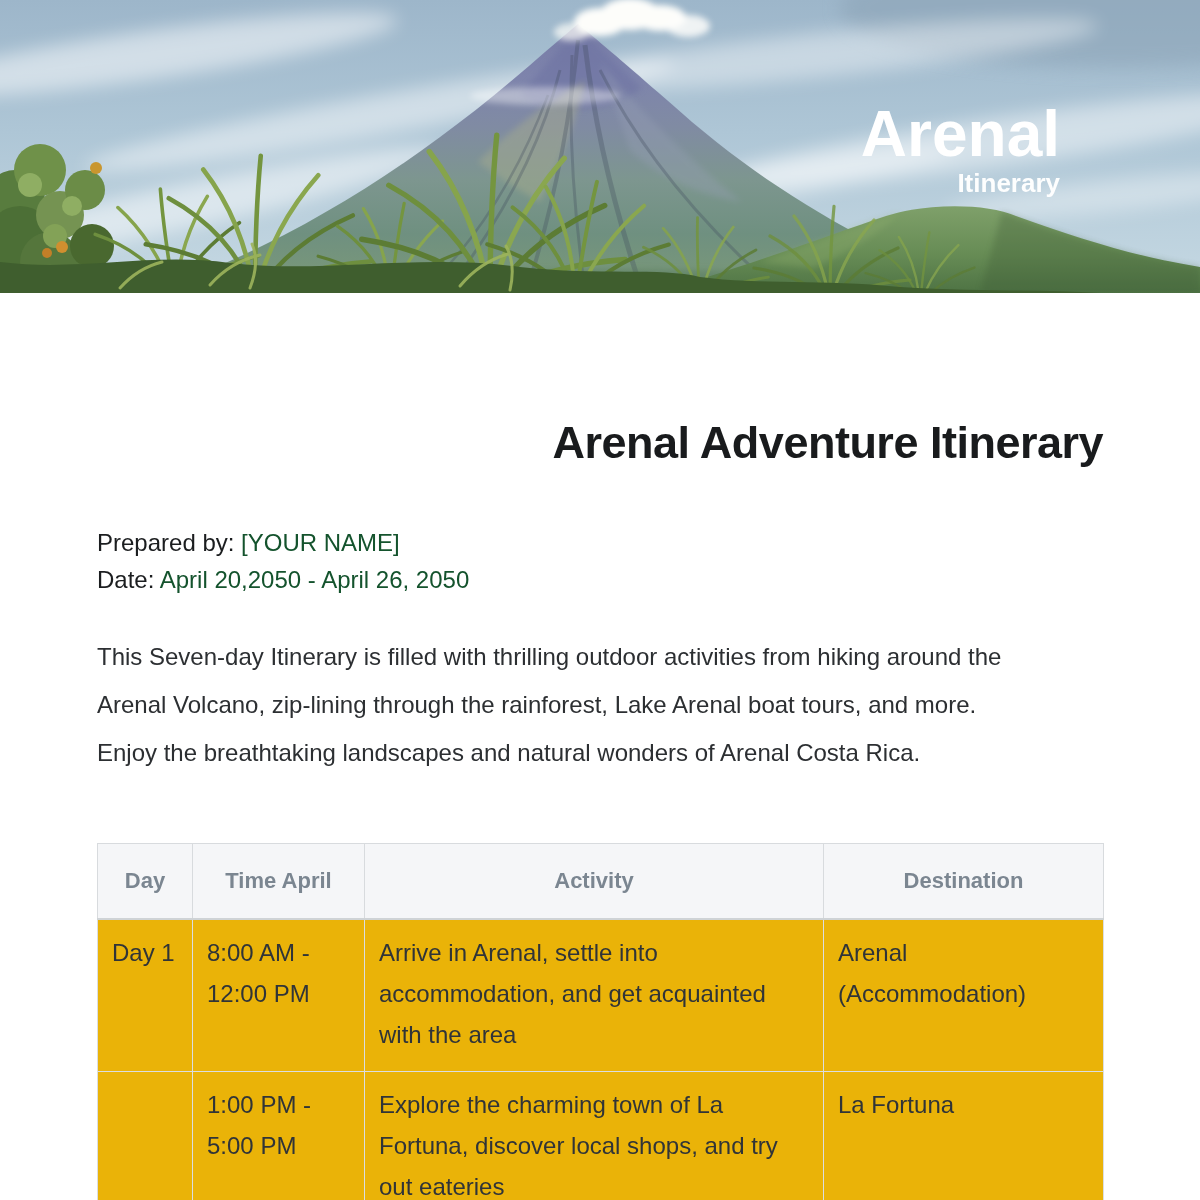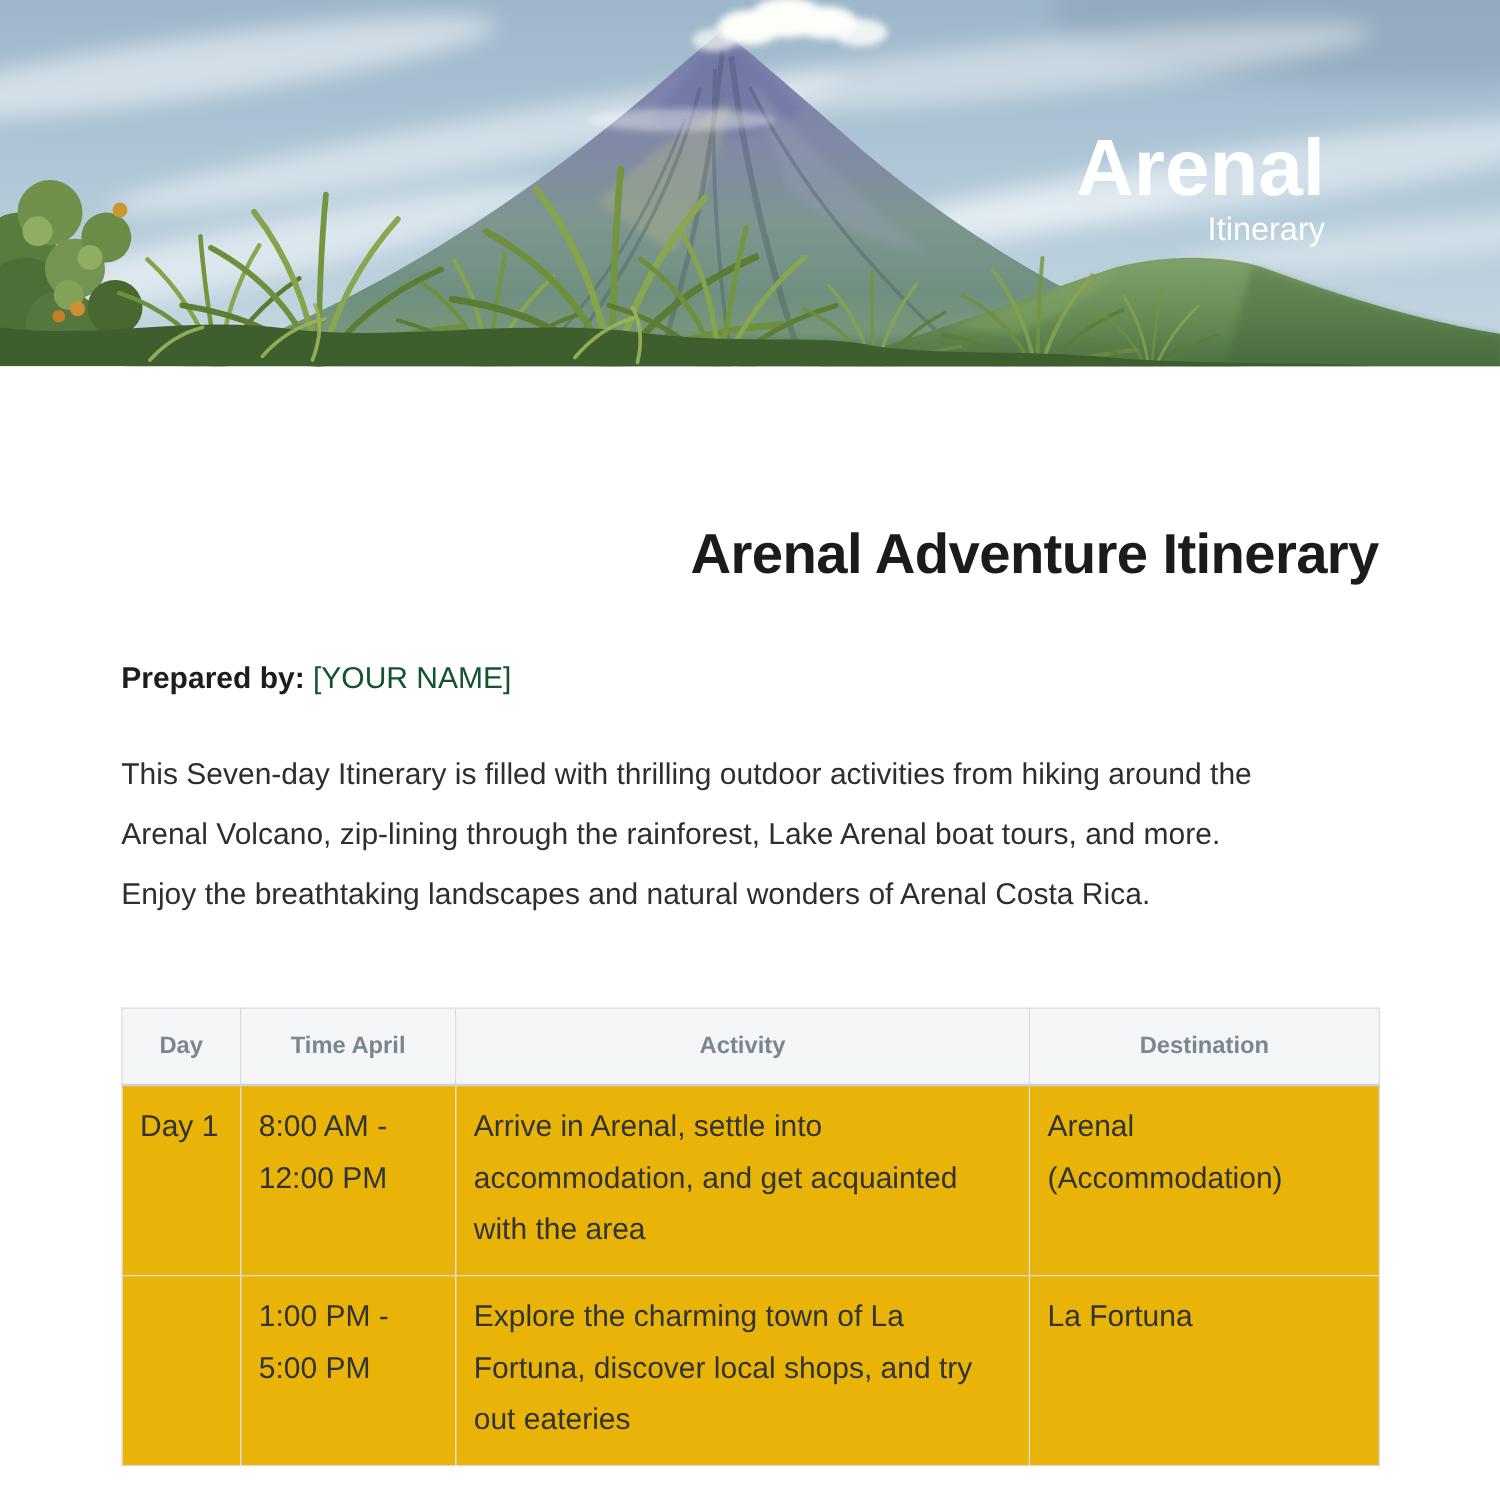--- a/index.html
+++ b/index.html
@@ -4,39 +4,39 @@
 <style>
   * { margin: 0; padding: 0; box-sizing: border-box; }
   html, body { width: 1200px; height: 1200px; overflow: hidden; background: #ffffff; }
   body { font-family: "Liberation Sans", "DejaVu Sans", sans-serif; color: #2a2d30; }
 
   
   .hero { position: relative; width: 1200px; height: 293px; overflow: hidden; }
   .hero svg { display: block; width: 1200px; height: 293px; }
   .hero-brand { position: absolute; top: 104px; right: 140px; text-align: right; color: #ffffff; }
   .hero-brand .brand-title { font-size: 64px; font-weight: bold; line-height: 60px; letter-spacing: 0; }
-  .hero-brand .brand-subtitle { font-size: 26px; font-weight: normal; line-height: 28px; margin-top: 5px; opacity: .97; }
+  .hero-brand .brand-subtitle { font-size: 26px; font-weight: bold; line-height: 28px; margin-top: 5px; opacity: .97; }
 
   
   .content { width: 1200px; padding: 0 97px; }
   .doc-title { margin-top: 124px; text-align: right; font-size: 45px; font-weight: bold; color: #191b1d; letter-spacing: -0.5px; }
   .meta-block { margin-top: 55px; font-size: 24px; line-height: 37px; color: #26282b; }
-  .meta-line .meta-label { font-weight: bold; color: #1b1d1f; }
+  .meta-line .meta-label { font-weight: normal; color: #1b1d1f; }
   .meta-line .meta-value { font-weight: normal; color: #14532d; }
   .intro { margin-top: 35px; font-size: 24px; line-height: 48px; color: #2c2f32; white-space: pre-line; }
 
   
   table.itinerary { margin-top: 66px; border-collapse: collapse; table-layout: fixed; width: 1006px; }
   col.col-day { width: 95px; }
   col.col-time { width: 172px; }
   col.col-activity { width: 459px; }
   col.col-destination { width: 280px; }
   table.itinerary th {
-    height: 61px; background: #f5f6f8; color: #7b8691;
-    font-size: 19px; font-weight: bold; text-align: center; vertical-align: middle;
+    height: 75px; background: #f5f6f8; color: #7b8691;
+    font-size: 22px; font-weight: bold; text-align: center; vertical-align: middle;
     border: 1px solid #d8dbde; border-bottom: 2px solid #cfd3d6;
   }
   table.itinerary td {
     border: 1px solid #dbdee1; vertical-align: top;
     font-size: 24px; line-height: 41px; color: #303438;
     padding: 12px 14px 16px 14px; white-space: pre-line;
     background: #eab308;
   }
 </style>
 </head>
@@ -167,20 +167,24 @@
 </div>
 
 <div class="content">
 
   <h1 class="doc-title">Arenal Adventure Itinerary</h1>
 
   <div class="meta-block">
     <div class="meta-line">
       <span class="meta-label">Prepared by:</span>
       <span class="meta-value">[YOUR NAME]</span>
+    </div>
+    <div class="meta-line">
+      <span class="meta-label">Date:</span>
+      <span class="meta-value">April 20,2050 - April 26, 2050</span>
     </div>
   </div>
 
   <p class="intro">This Seven-day Itinerary is filled with thrilling outdoor activities from hiking around the
 Arenal Volcano, zip-lining through the rainforest, Lake Arenal boat tours, and more.
 Enjoy the breathtaking landscapes and natural wonders of Arenal Costa Rica.</p>
 
   <table class="itinerary">
     <colgroup>
       <col class="col-day">

